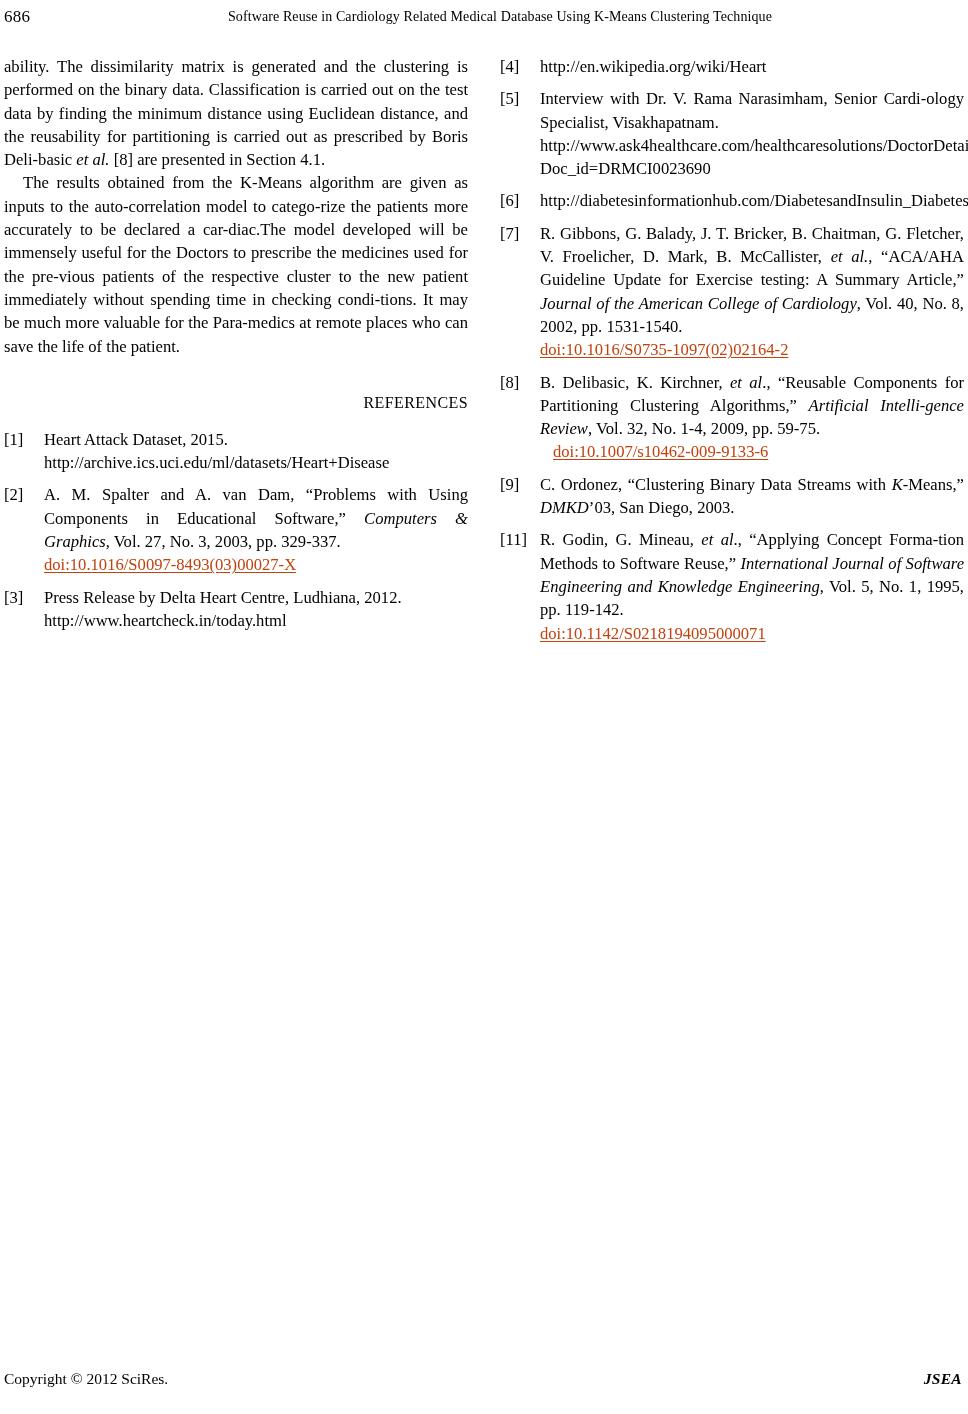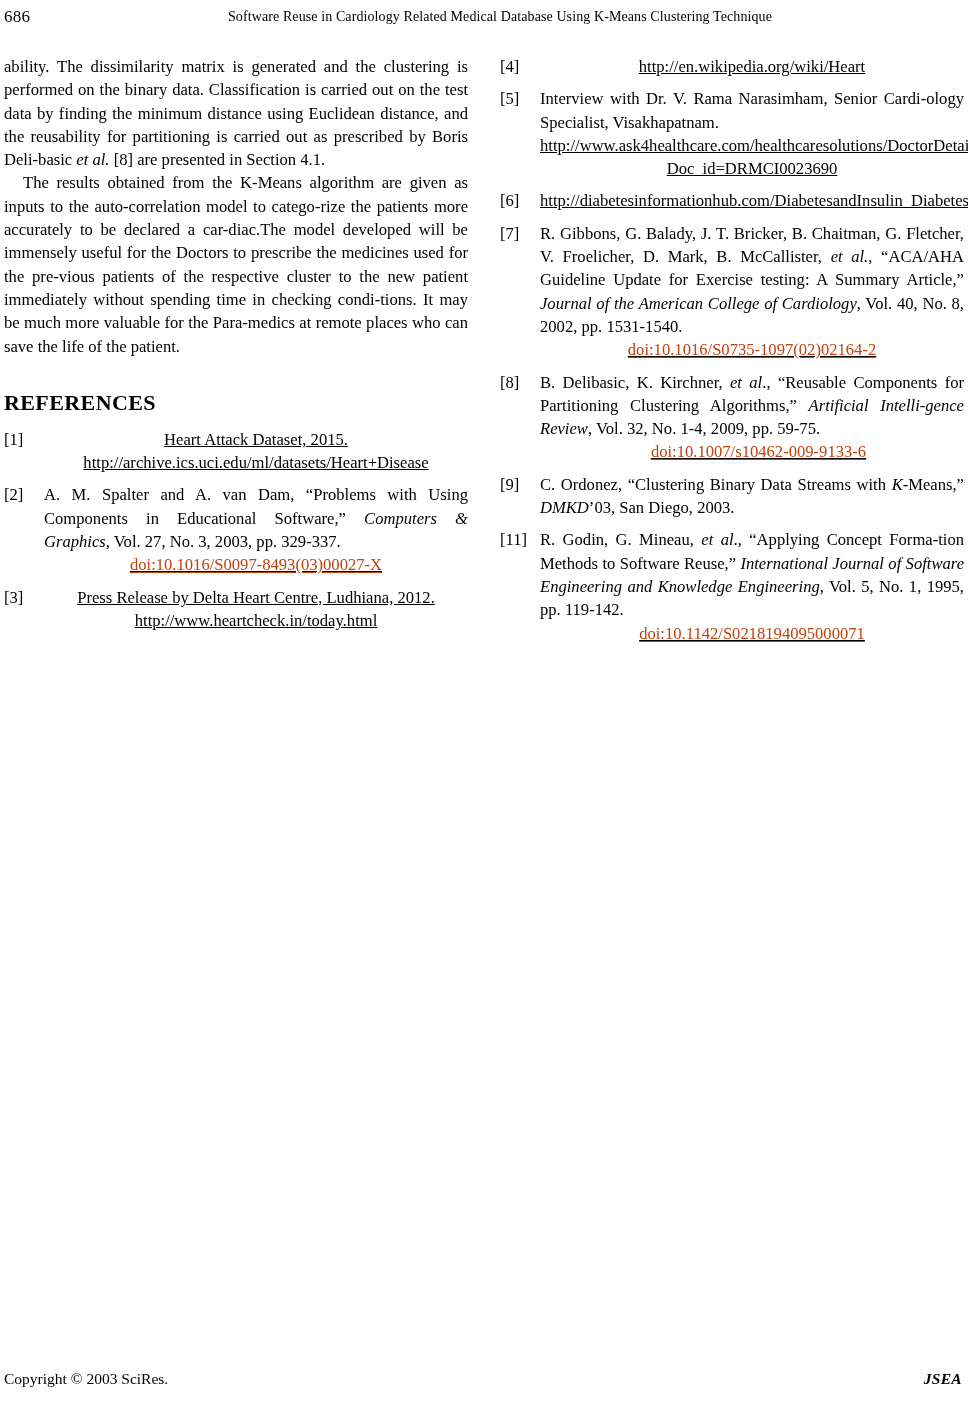--- a/index.html
+++ b/index.html
@@ -65,24 +65,24 @@
     line-height: 23.3px;
     text-align: justify;
     text-justify: inter-word;
     hyphens: manual;
     letter-spacing: 0px;
   }
   p.body.indent { text-indent: 19px; }
 
   h2.refs-heading {
     margin: 0;
-    font-size: 22px;
+    font-size: 16px;
     line-height: 24px;
-    font-weight: bold;
-    text-align: left;
+    font-weight: normal;
+    text-align: right;
     letter-spacing: .4px;
     padding-top: 33px;
     padding-bottom: 13px;
   }
 
   
   ol.reflist {
     list-style: none;
     margin: 0;
     padding: 0;
@@ -99,21 +99,21 @@
   li.ref .ref-num {
     position: absolute;
     left: 0px;
     top: 0px;
     width: 40px;
     text-align: left;
     font-size: 16.6px;
     line-height: 23.3px;
   }
   li.ref .ref-text { display: block; }
-  li.ref .plain { text-align: center; text-decoration: underline; }
+  li.ref .plain { text-align: left; }
 
   i, .it { font-style: italic; }
 
   a.doi {
     color: #c2410c;
     text-decoration: underline;
     text-underline-offset: 1.5px;
   }
 
   
@@ -213,17 +213,17 @@
           <span class="ref-text"><span>C. Ordonez, “Clustering Binary Data Streams with </span><i>K-</i><span>Means,” </span><i>DMKD</i><span>’03, San Diego, 2003.</span></span>
         </li>
         <li class="ref">
           <span class="ref-num">[11]</span>
           <span class="ref-text"><span>R. Godin, G. Mineau, </span><i>et al</i><span>., “Applying Concept Forma-tion Methods to Software Reuse,” </span><i>International Journal of Software Engineering and Knowledge Engineering</i><span>, Vol. 5, No. 1, 1995, pp. 119-142.</span><span class="plain" style="display: block;"><a class="doi" href="#">doi:10.1142/S0218194095000071</a></span></span>
         </li>
       </ol>
   </div>
 
   <div class="footer">
-    <div class="footer-left">Copyright © 2003 SciRes.</div>
+    <div class="footer-left">Copyright © 2012 SciRes.</div>
     <div class="footer-right">JSEA</div>
   </div>
 
 </div>
 
 </body></html>

